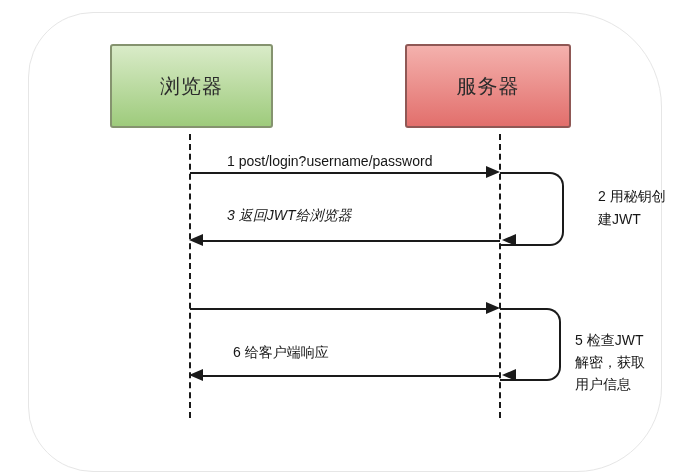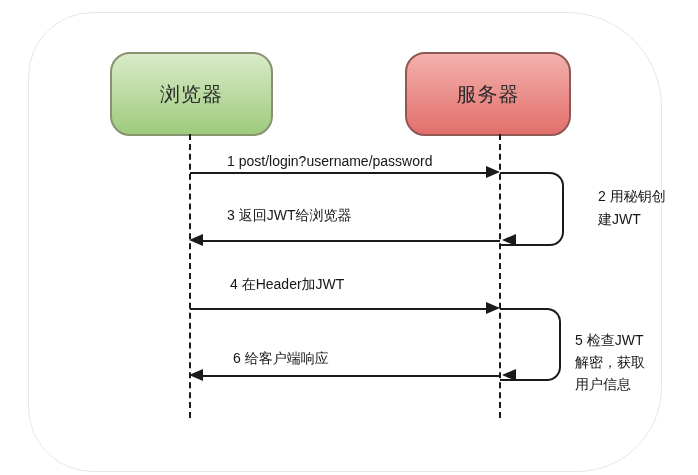--- a/index.html
+++ b/index.html
@@ -11,21 +11,21 @@
   .canvas {
     position:relative; width:698px; height:475px; background:var(--bg);
     overflow:hidden; font-family:"Liberation Sans","DejaVu Sans",sans-serif;
   }
   .panel {
     position:absolute; left:28px; top:12px; width:632px; height:458px;
     border:1px solid var(--panel-border);
     border-radius:65px 95px 85px 65px; background:#fff;
   }
   .actor {
-    position:absolute; top:52px; height:80px; border-radius:20px;
+    position:absolute; top:44px; height:80px; border-radius:3px;
     display:flex; align-items:center; justify-content:center;
     font-size:20px; color:#2b2b2b; letter-spacing:1px;
   }
   .actor-browser {
     left:110px; width:159px;
     background:linear-gradient(180deg, var(--green-top) 0%, var(--green-bottom) 100%);
     border:2px solid var(--green-border);
   }
   .actor-server {
     left:405px; width:162px;
@@ -58,24 +58,24 @@
     border-radius:0 14px 14px 0; background:transparent;
   }
   .loop2 { left:500px; top:172px; width:62px; height:70px; }
   .loop5 { left:500px; top:308px; width:59px; height:69px; }
   .msg-label {
     position:absolute; font-size:14px; color:var(--text);
     white-space:pre-line; line-height:23px;
   }
   .l1 { left:227px; top:150px; }
   .l2 { left:598px; top:185px; line-height:23px; }
-  .l3 { left:227px; top:204px; }
+  .l3 { left:227px; top:204px;font-style:italic; }
   .l4 { left:230px; top:273px; }
   .l5 { left:575px; top:329px; line-height:22px; }
-  .l6 { left:233px; top:341px;margin-top:6px; }
+  .l6 { left:233px; top:341px; }
 </style>
 </head>
 <body>
 
 <div class="canvas">
 
   <div class="panel"></div>
 
   <div class="actor actor-browser">
     <span>浏览器</span>
@@ -95,21 +95,20 @@
   <div class="head head-left h2ret"></div>
   <div class="msg-label l2">2 用秘钥创
 建JWT</div>
 
   <div class="mline m3"></div>
   <div class="head head-left h3"></div>
   <div class="msg-label l3">3 返回JWT给浏览器</div>
 
   <div class="mline m4"></div>
   <div class="head head-right h4"></div>
-  <div class="msg-label l4">4 在Header加JWT</div>
 
   <div class="selfloop loop5"></div>
   <div class="head head-left h5ret"></div>
   <div class="msg-label l5">5 检查JWT
 解密，获取
 用户信息</div>
 
   <div class="mline m6"></div>
   <div class="head head-left h6"></div>
   <div class="msg-label l6">6 给客户端响应</div>

